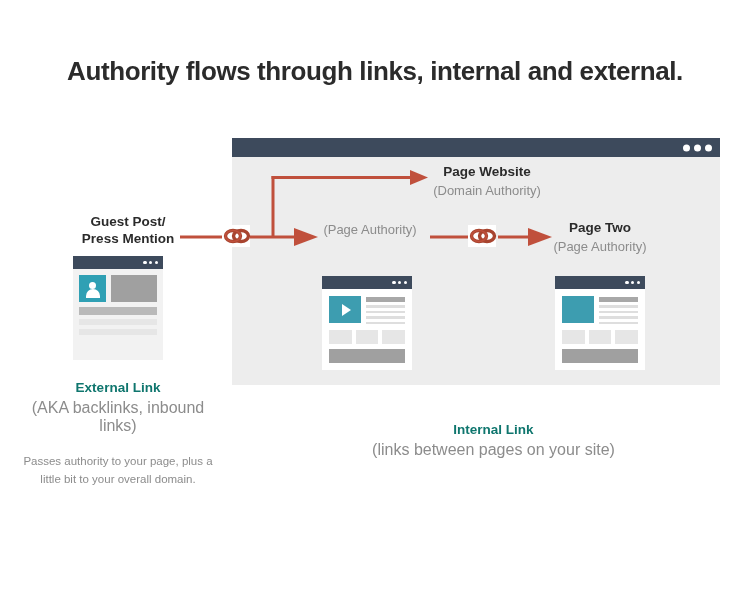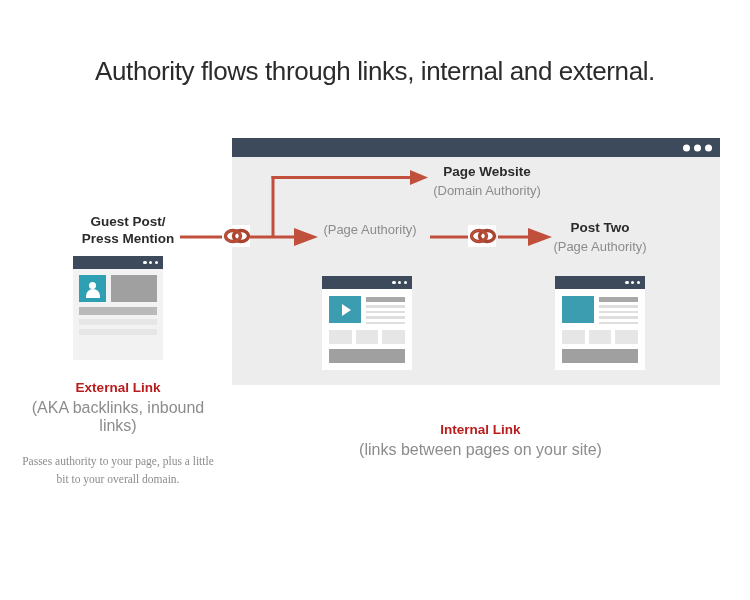--- a/index.html
+++ b/index.html
@@ -13,21 +13,21 @@
     overflow: hidden;
   }
   .stage { position: absolute; inset: 0; }
 
   
   #page-title {
     position: absolute;
     left: 0; top: 56px; width: 750px;
     text-align: center;
     font-size: 26px;
-    font-weight: normal;
+    font-weight: bold;
     letter-spacing: -0.4px;
     color: #2b2b2b;
   }
 
   
   #site-panel {
     position: absolute;
     left: 232px; top: 138px;
     width: 488px; height: 247px;
     background: #ededed;
@@ -131,30 +131,30 @@
   .pm-lines { flex: 1; display: flex; flex-direction: column; gap: 3px; padding-top: 1px; }
   .pm-line-head { height: 5px; background: #a8a8a8; }
   .pm-line { height: 2.5px; background: #dedede; }
   .pm-boxes { display: flex; gap: 4px; margin-top: 6px; }
   .pm-box { flex: 1; height: 14px; background: #e6e6e6; }
   .pm-foot { height: 14px; background: #a0a0a0; margin-top: 5px; }
 
   
   .caption { position: absolute; text-align: center; }
   .caption .cap-title {
-    font-size: 13.5px; font-weight: bold; color: #b91c1c;
+    font-size: 13.5px; font-weight: bold; color: #0f766e;
   }
   .caption .cap-sub {
     font-size: 16px; color: #8c8c8c; margin-top: 4px;
   }
   .caption .cap-body {
-    font-size: 11.5px; color: #8c8c8c; line-height: 1.55; margin-top: 18px; font-family: Liberation Serif, serif;
+    font-size: 11.5px; color: #8c8c8c; line-height: 1.55; margin-top: 18px;
   }
   #caption-external { left: 18px; top: 380px; width: 200px; }
-  #caption-internal { left: 318px; top: 422px; width: 325px; }
+  #caption-internal { left: 331px; top: 422px; width: 325px; }
 </style>
 </head>
 <body>
 
 <div class="stage">
 
   <div id="page-title">Authority flows through links, internal and external.</div>
 
   <div id="site-panel"></div>
   <div id="site-titlebar">
@@ -208,21 +208,21 @@
   <div class="node-label" id="label-site">
     <div class="nl-title">Page Website</div>
     <div class="nl-sub">(Domain Authority)</div>
   </div>
 
   <div class="node-label" id="label-page1">
     <div class="nl-sub">(Page Authority)</div>
   </div>
 
   <div class="node-label" id="label-page2">
-    <div class="nl-title">Post Two</div>
+    <div class="nl-title">Page Two</div>
     <div class="nl-sub">(Page Authority)</div>
   </div>
 
   <div class="mock" id="mock-external">
     <div class="mock-bar">
       <i></i>
       <i></i>
       <i></i>
     </div>
     <div class="mock-body">

